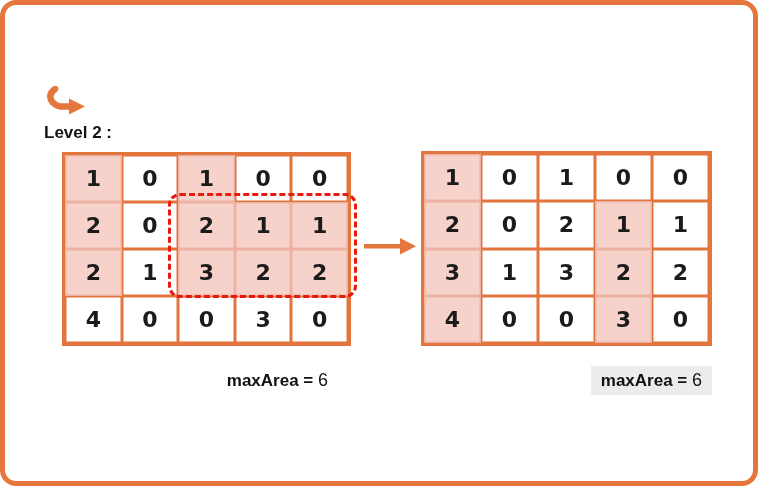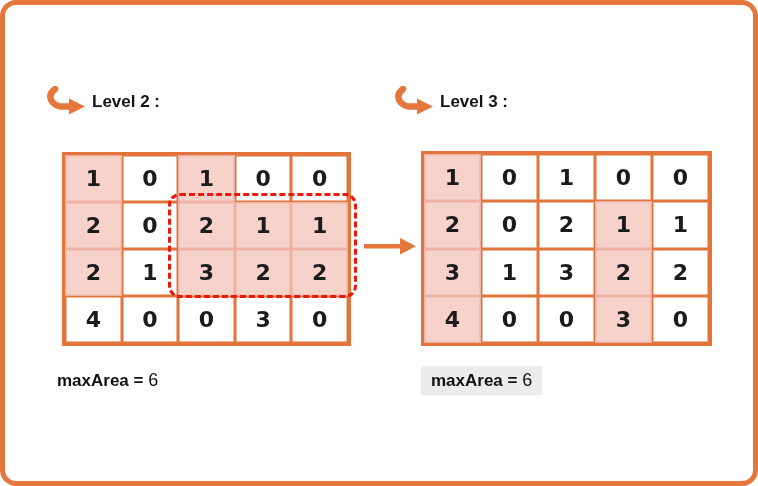--- a/index.html
+++ b/index.html
@@ -25,21 +25,21 @@
   .logo-text {
     font-family:"DejaVu Sans", sans-serif;
     font-style:italic; font-weight:bold;
     font-size:26px; line-height:26px;
     letter-spacing:0px; color:#1a2430;
   }
   .logo-chevron { margin:1px 0 0 1px; }
   
   .level-label {
     position:absolute;
-    display:flex; align-items:center; gap:4px;
+    display:flex; align-items:flex-start; gap:4px;flex-direction:column;
   }
   .level-label .txt {
     font-size:17px; font-weight:bold; color:#141414;
     line-height:20px; padding-bottom:1px;
   }
   
   .grid-wrap { position:absolute; }
   .grid {
     display:grid;
     width:100%; height:100%;
@@ -62,21 +62,21 @@
     border:3px dashed #e8190d;
     border-radius:12px;
     box-sizing:border-box;
     pointer-events:none;
   }
   
   .between-arrow { position:absolute; left:362px; top:236px; }
   
   .maxarea {
     position:absolute; top:366px; width:291px;
-    text-align:left;
+    text-align:right;
   }
   .ma-inner {
     display:inline-block;
     font-size:17px; color:#111111;
     padding:4px 10px;
   }
   .ma-inner.hl { background:#ececec; }
   .ma-bold { font-weight:bold; }
   .ma-val  { font-weight:normal; font-size:18px; }
 </style>
@@ -91,29 +91,20 @@
   <div class="level-label" style="left:44px; top:86px;">
     <span>
       <svg width="44" height="29" viewBox="0 0 44 29">
         <path d="M11 3 C4 8 4.5 17 16 20.5 L27 20.5" fill="none" stroke="#e5763c" stroke-width="6.5" stroke-linecap="round"></path>
         <path d="M25 12.5 L41 20.5 L25 28.5 Z" fill="#e5763c"></path>
       </svg>
     </span>
     <span class="txt">Level 2 :</span>
   </div>
 
-  <div class="level-label" style="left:392px; top:86px;">
-    <span>
-      <svg width="44" height="29" viewBox="0 0 44 29">
-        <path d="M11 3 C4 8 4.5 17 16 20.5 L27 20.5" fill="none" stroke="#e5763c" stroke-width="6.5" stroke-linecap="round"></path>
-        <path d="M25 12.5 L41 20.5 L25 28.5 Z" fill="#e5763c"></path>
-      </svg>
-    </span>
-    <span class="txt">Level 3 :</span>
-  </div>
 
   <div class="grid-wrap" style="left:62px; top:152px; width:289px; height:194px;">
     <div class="grid">
         <div class="cell pink">1</div>
         <div class="cell white">0</div>
         <div class="cell pink">1</div>
         <div class="cell white">0</div>
         <div class="cell white">0</div>
         <div class="cell pink">2</div>
         <div class="cell white">0</div>

